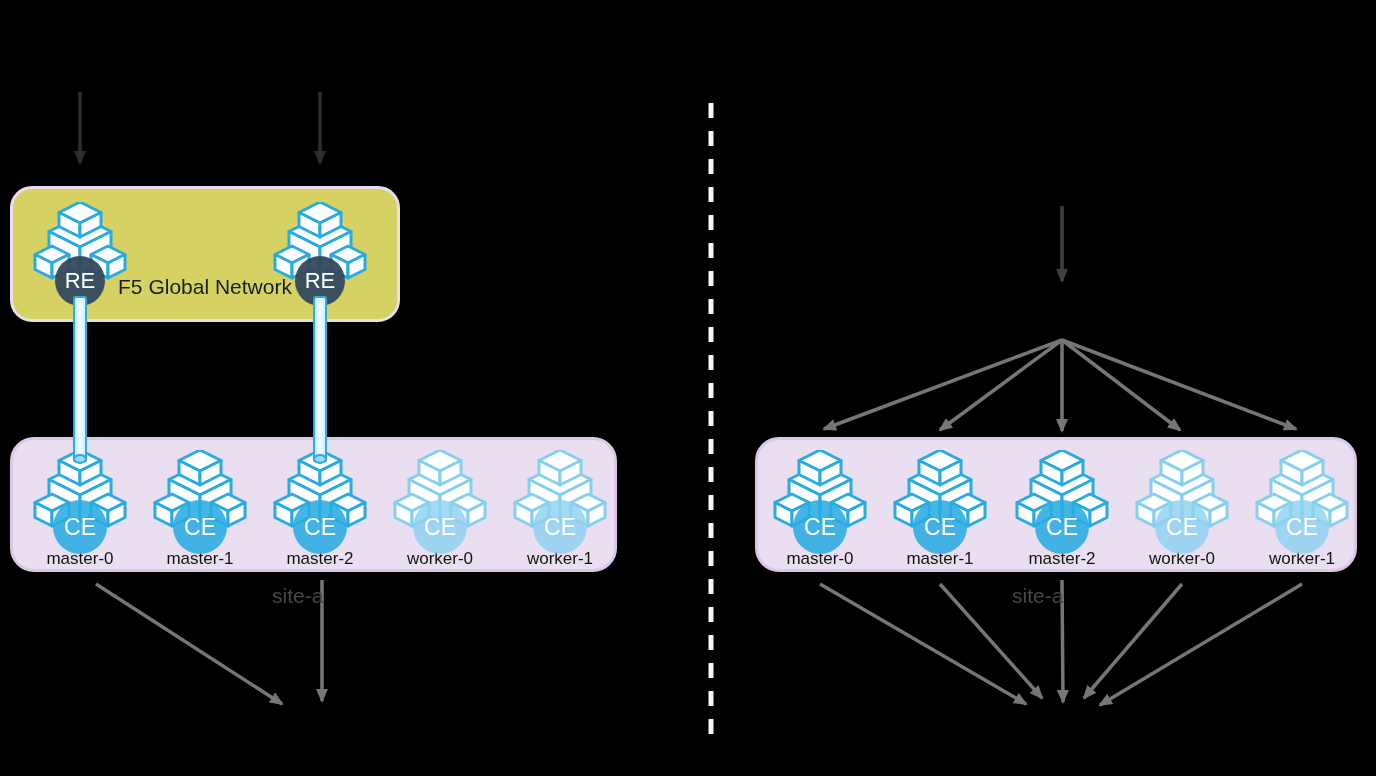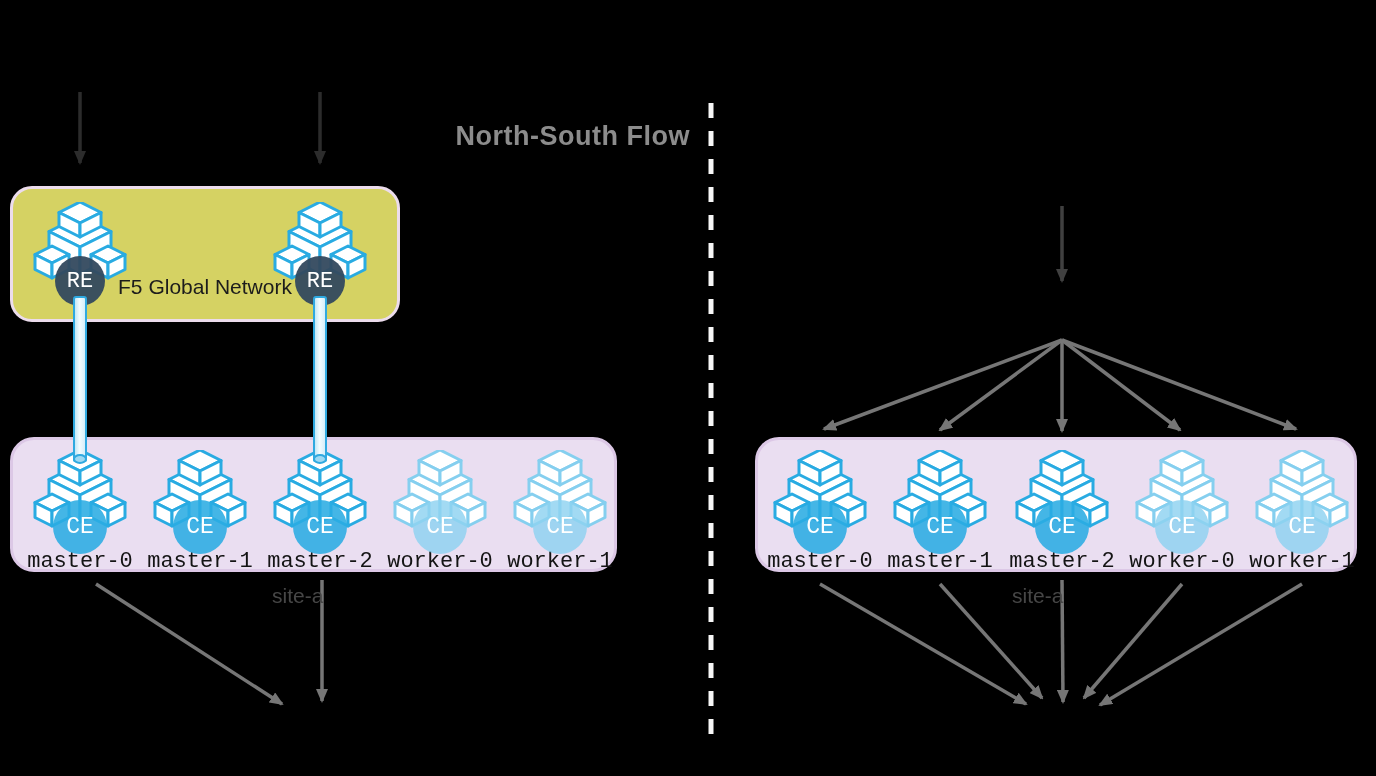--- a/index.html
+++ b/index.html
@@ -12,30 +12,30 @@
   .flow-title{position:absolute;z-index:20;font-size:27px;font-weight:bold;color:#8c8c8c;letter-spacing:.5px;}
   .site-name{position:absolute;z-index:20;font-size:21px;color:#474747;text-align:left;width:100px;}
 
   
   .network-box{left:10px;top:186px;width:390px;height:136px;background:#d5d263;border:3px solid #ecdcec;border-radius:22px;}
   .network-label{position:absolute;left:0;right:0;top:86px;text-align:center;font-size:21px;color:#1c1c1c;}
   .site-box-ns{left:10px;top:437px;width:607px;height:135px;background:#eadef1;border:3px solid #dcc8e6;border-radius:24px;}
   .site-box-ew{left:755px;top:437px;width:602px;height:135px;background:#eadef1;border:3px solid #dcc8e6;border-radius:24px;}
 
   
-  .node{position:absolute;width:120px;height:130px;z-index:30;font-family:Liberation Mono, monospace;}
+  .node{position:absolute;width:120px;height:130px;z-index:30;}
   .node .cluster{display:block;margin:0 auto;width:104px;height:78px;}
   .node.master .cluster,.node.re .cluster{color:#29abe2;}
   .node.worker .cluster{color:#85cfef;}
   .badge{position:absolute;left:50%;transform:translateX(-50%);z-index:50;border-radius:50%;
          display:flex;align-items:center;justify-content:center;color:#fff;}
   .node.master .badge{top:50px;width:54px;height:54px;background:rgba(42,172,226,0.88);font-size:23px;}
   .node.worker .badge{top:50px;width:54px;height:54px;background:rgba(141,210,240,0.82);font-size:23px;}
   .node.re .badge{top:54px;width:50px;height:50px;background:rgba(51,73,94,0.95);font-size:22px;}
-  .nlabel{position:absolute;top:99px;left:-12px;right:-12px;text-align:center;font-size:22px;color:#141414;z-index:35;}
+  .nlabel{position:absolute;top:99px;left:-12px;right:-12px;text-align:center;font-size:17px;color:#141414;z-index:35;}
 
   
   .pipe{position:absolute;z-index:40;width:10px;border:2px solid #2fa9e0;border-radius:3px 3px 2px 2px;
         background:linear-gradient(90deg,#c2e8f7,#f2fbfe 45%,#d4eefa);}
   .pipe-cap{position:absolute;left:-2px;bottom:-4px;width:10px;height:6px;border:2px solid #2fa9e0;
             border-radius:50%;background:#9ed9f2;}
 
   .defs-holder{position:absolute;width:0;height:0;overflow:hidden;}
 </style>
 </head>
@@ -105,21 +105,20 @@
 
     <g stroke="#767676" stroke-width="3.5">
       <line x1="820" y1="584" x2="1026" y2="704" marker-end="url(#ah-gray)"></line>
       <line x1="940" y1="584" x2="1042" y2="698" marker-end="url(#ah-gray)"></line>
       <line x1="1062" y1="580" x2="1063" y2="702" marker-end="url(#ah-gray)"></line>
       <line x1="1182" y1="584" x2="1084" y2="698" marker-end="url(#ah-gray)"></line>
       <line x1="1302" y1="584" x2="1100" y2="705" marker-end="url(#ah-gray)"></line>
     </g>
   </svg>
 
-  <div class="flow-title" style="left:420px;top:121px;width:270px;text-align:right;">North-South Flow</div>
 
   <div class="panel network-box">
     <div class="network-label">F5 Global Network</div>
   </div>
 
   <div class="panel site-box-ns"></div>
   <div class="panel site-box-ew"></div>
 
   <div class="site-name" style="left:272px;top:584px;">site-a</div>
   <div class="site-name" style="left:1012px;top:584px;">site-a</div>

